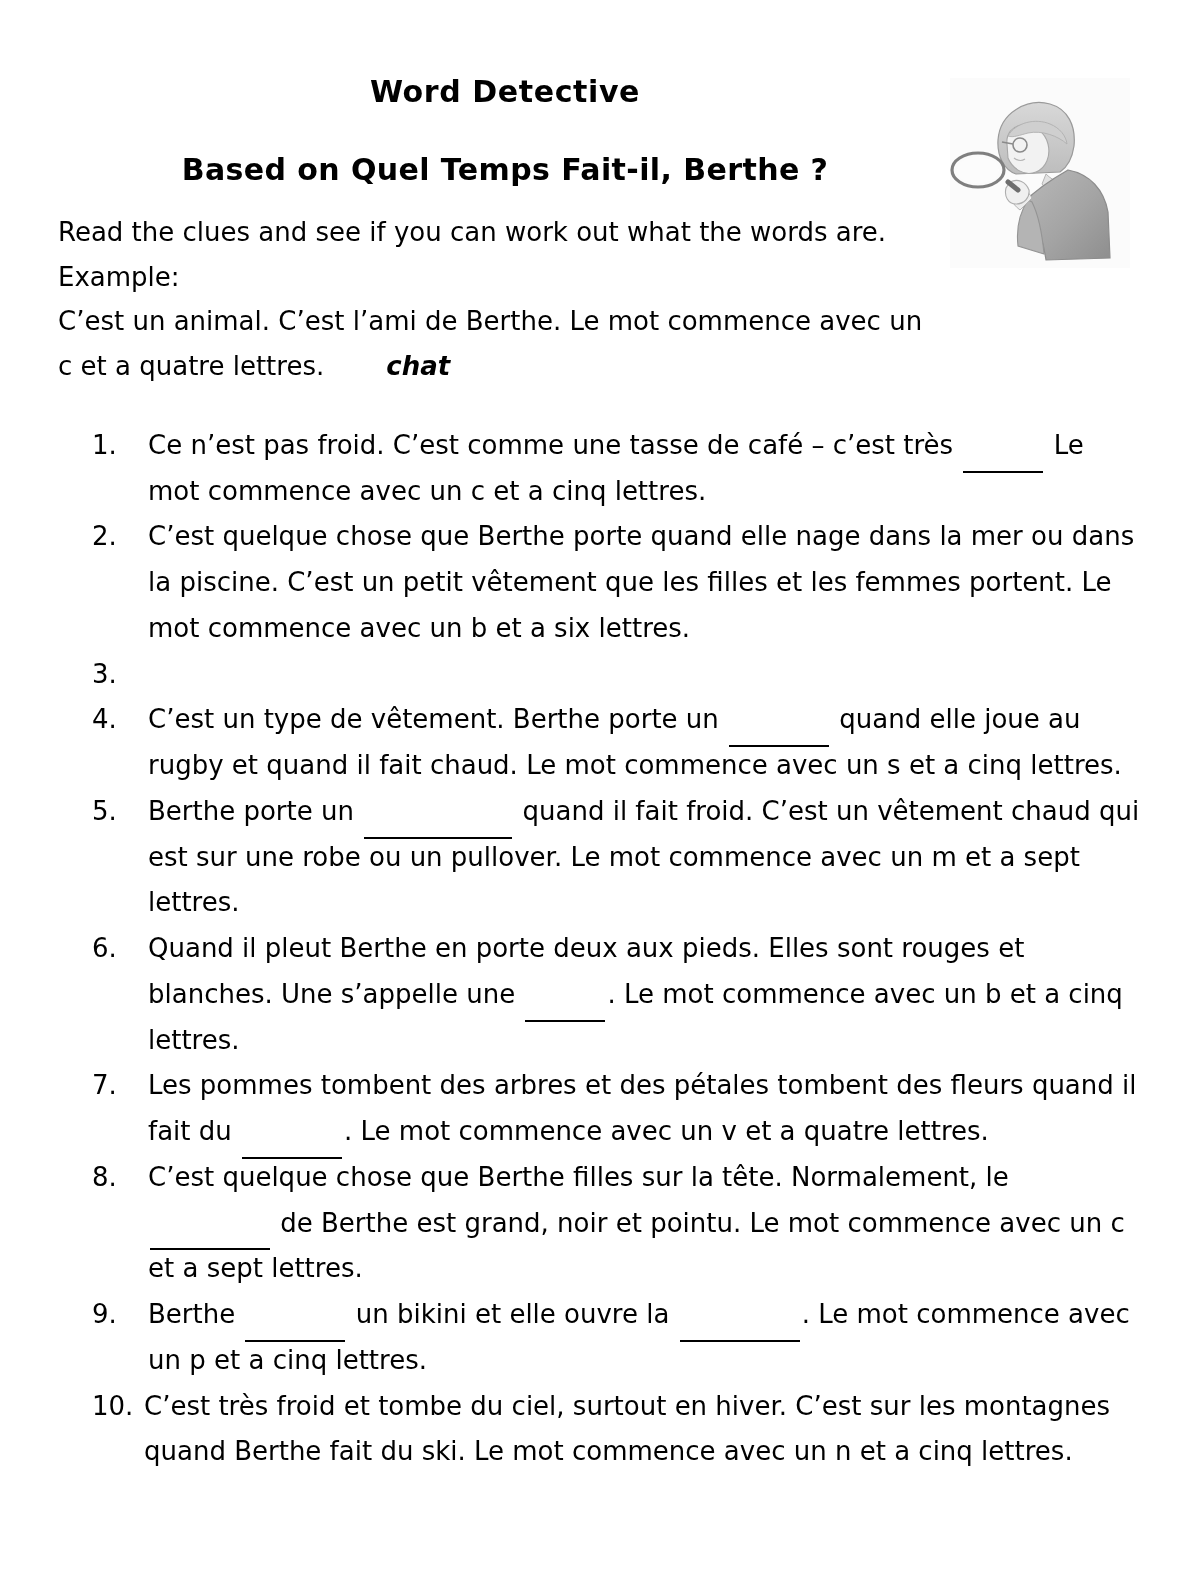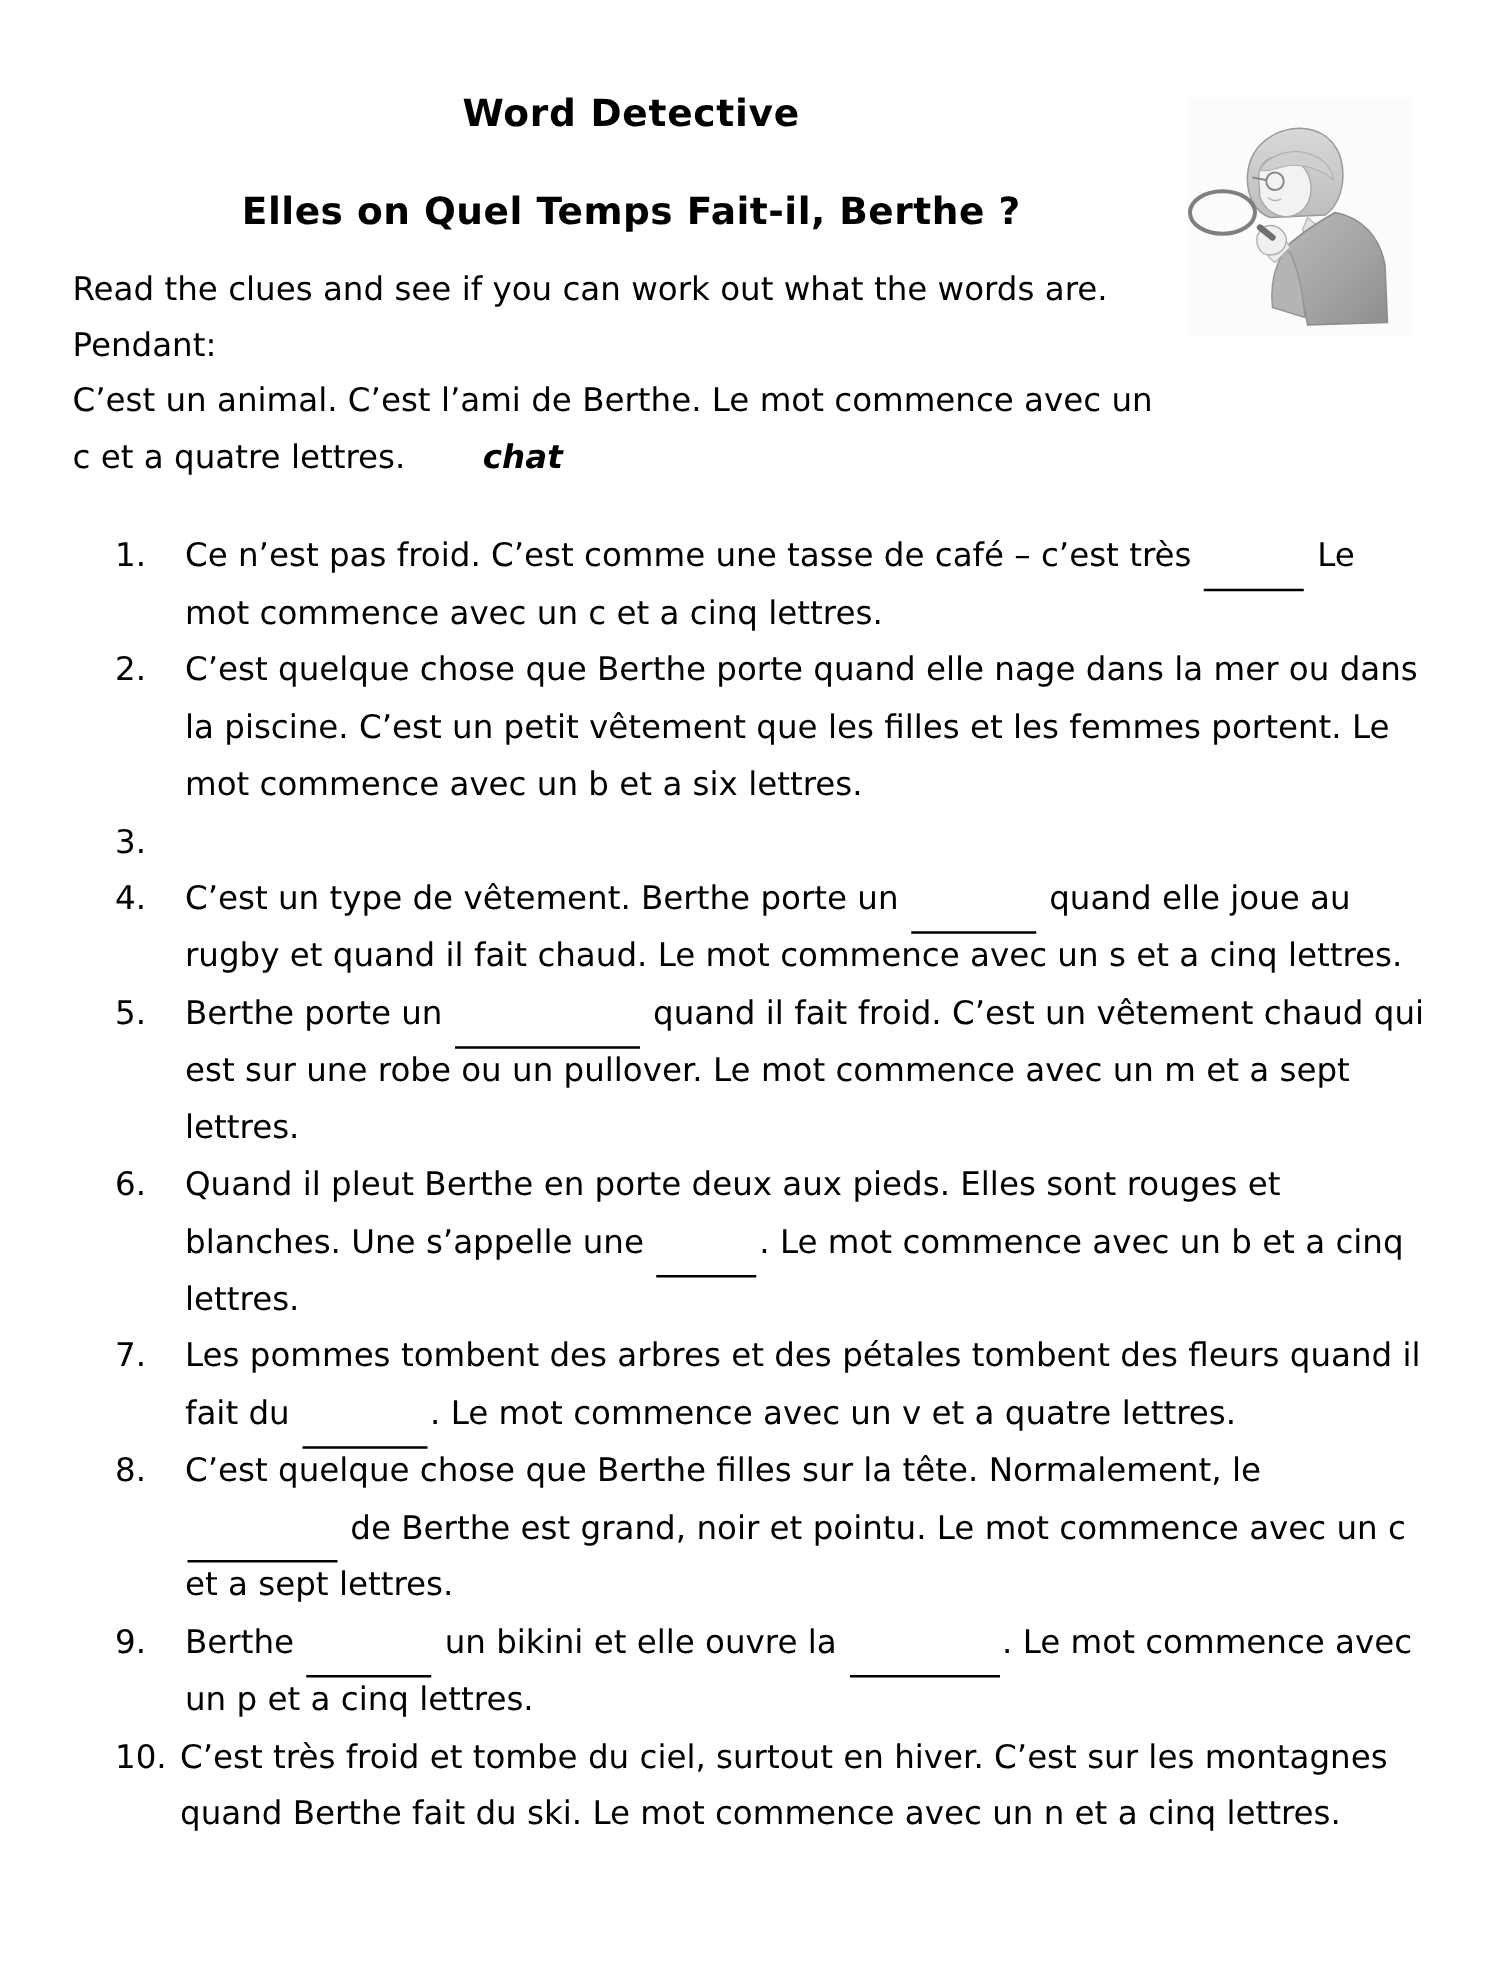--- a/index.html
+++ b/index.html
@@ -157,26 +157,26 @@
 
       <path d="M58 104 L68 112" stroke="#6e6e6e" stroke-width="5" stroke-linecap="round"></path>
 
       <ellipse cx="28" cy="92" rx="26" ry="17" fill="none" stroke="#7f7f7f" stroke-width="3.2"></ellipse>
       <ellipse cx="28" cy="92" rx="21" ry="13" fill="#fcfcfc" opacity="0.75"></ellipse>
     </svg>
   </div>
 
   <div class="title-block">
     <h1 class="title-main">Word Detective</h1>
-    <h2 class="title-sub">Elles on Quel Temps Fait-il, Berthe ?</h2>
+    <h2 class="title-sub">Based on Quel Temps Fait-il, Berthe ?</h2>
   </div>
 
   <div class="intro">
     <span class="intro-line">Read the clues and see if you can work out what the words are.</span>
-    <span class="intro-line">Pendant:</span>
+    <span class="intro-line">Example:</span>
     <span class="intro-line narrow"><span>C’est un animal. C’est l’ami de Berthe. Le mot commence avec un c et a quatre lettres.</span><span class="answer-bold">chat</span></span>
   </div>
 
   <ol class="clue-list" id="clue-list">
       <li class="clue-item">
         <span class="clue-num">1.</span>
         <span class="clue-text"><span>Ce n’est pas froid. C’est comme une tasse de café – c’est très </span><span class="blank w-s"></span><span> Le mot commence avec un c et a cinq lettres.</span></span>
       </li>
       <li class="clue-item">
         <span class="clue-num">2.</span>

